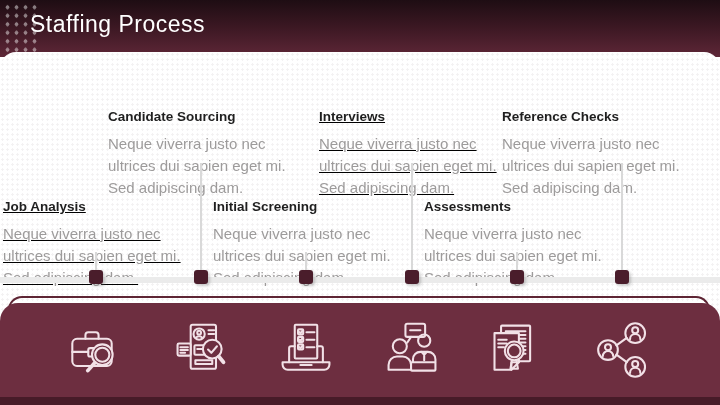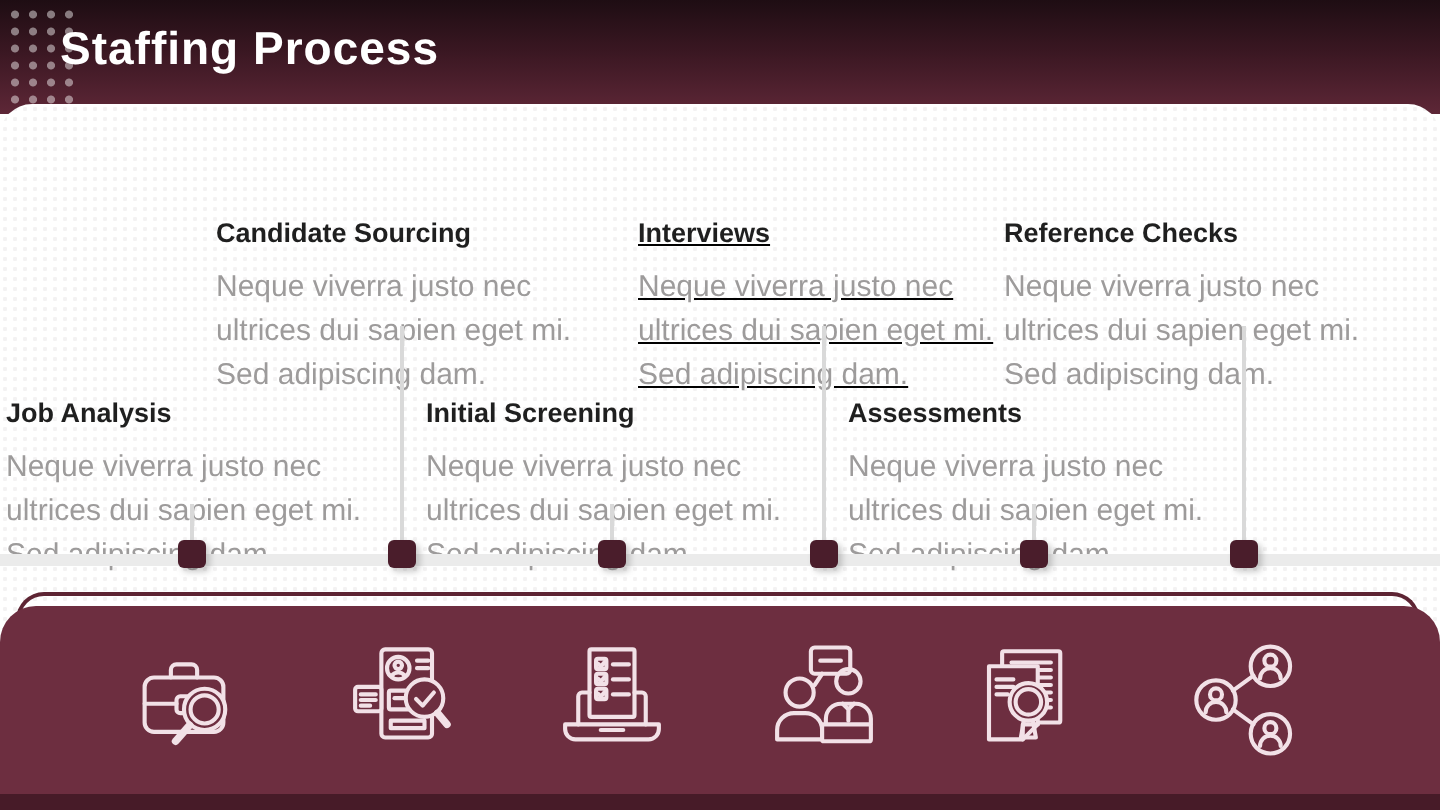--- a/index.html
+++ b/index.html
@@ -13,34 +13,34 @@
     position:absolute; top:0; left:0; width:720px; height:57px;
     background:linear-gradient(180deg,#1e0d13 0%, #3a1722 45%, #5e2737 100%);
   }
   .header-dots {
     position:absolute; top:3px; left:3px; width:38px; height:50px;
     background-image:radial-gradient(circle, rgba(255,255,255,0.45) 1.8px, transparent 2.2px);
     background-size:9px 8.5px;
   }
   .slide-title {
     position:absolute; left:30px; top:11px; color:#ffffff;
-    font-size:23px; font-weight:700; letter-spacing:0.5px;
+    font-size:23px; font-weight:400; letter-spacing:0.5px;
   }
   
   .panel {
     position:absolute; top:52px; left:0; width:720px; height:353px;
     background:#ffffff; border-radius:16px 16px 0 0;
     background-image:radial-gradient(rgba(165,155,160,0.13) 1px, transparent 1.2px);
     background-size:5px 5px;
   }
   
   .step { position:absolute; width:186px; text-align:left; }
   .step-title { font-size:13.5px; font-weight:700; color:#1f1f1f; margin-bottom:9px; }
   .step-desc { font-size:15px; color:#9d9b9b; line-height:1.45; }
-  .step-job         { left:3px;   top:199px; }
+  .step-job         { left:3px;   top:199px;text-decoration:underline; }
   .step-candidate   { left:108px; top:109px; }
   .step-screening   { left:213px; top:199px; }
   .step-interviews  { left:319px; top:109px;text-decoration:underline; }
   .step-assessments { left:424px; top:199px; }
   .step-reference   { left:502px; top:109px; }
   
   .connector { position:absolute; width:2px; background:#d9d9d9; }
   .conn-top    { top:163px; height:108px; }
   .conn-bottom { top:252px; height:19px; }
   .cx-0 { left:95px; }  .cx-1 { left:200px; } .cx-2 { left:305px; }

